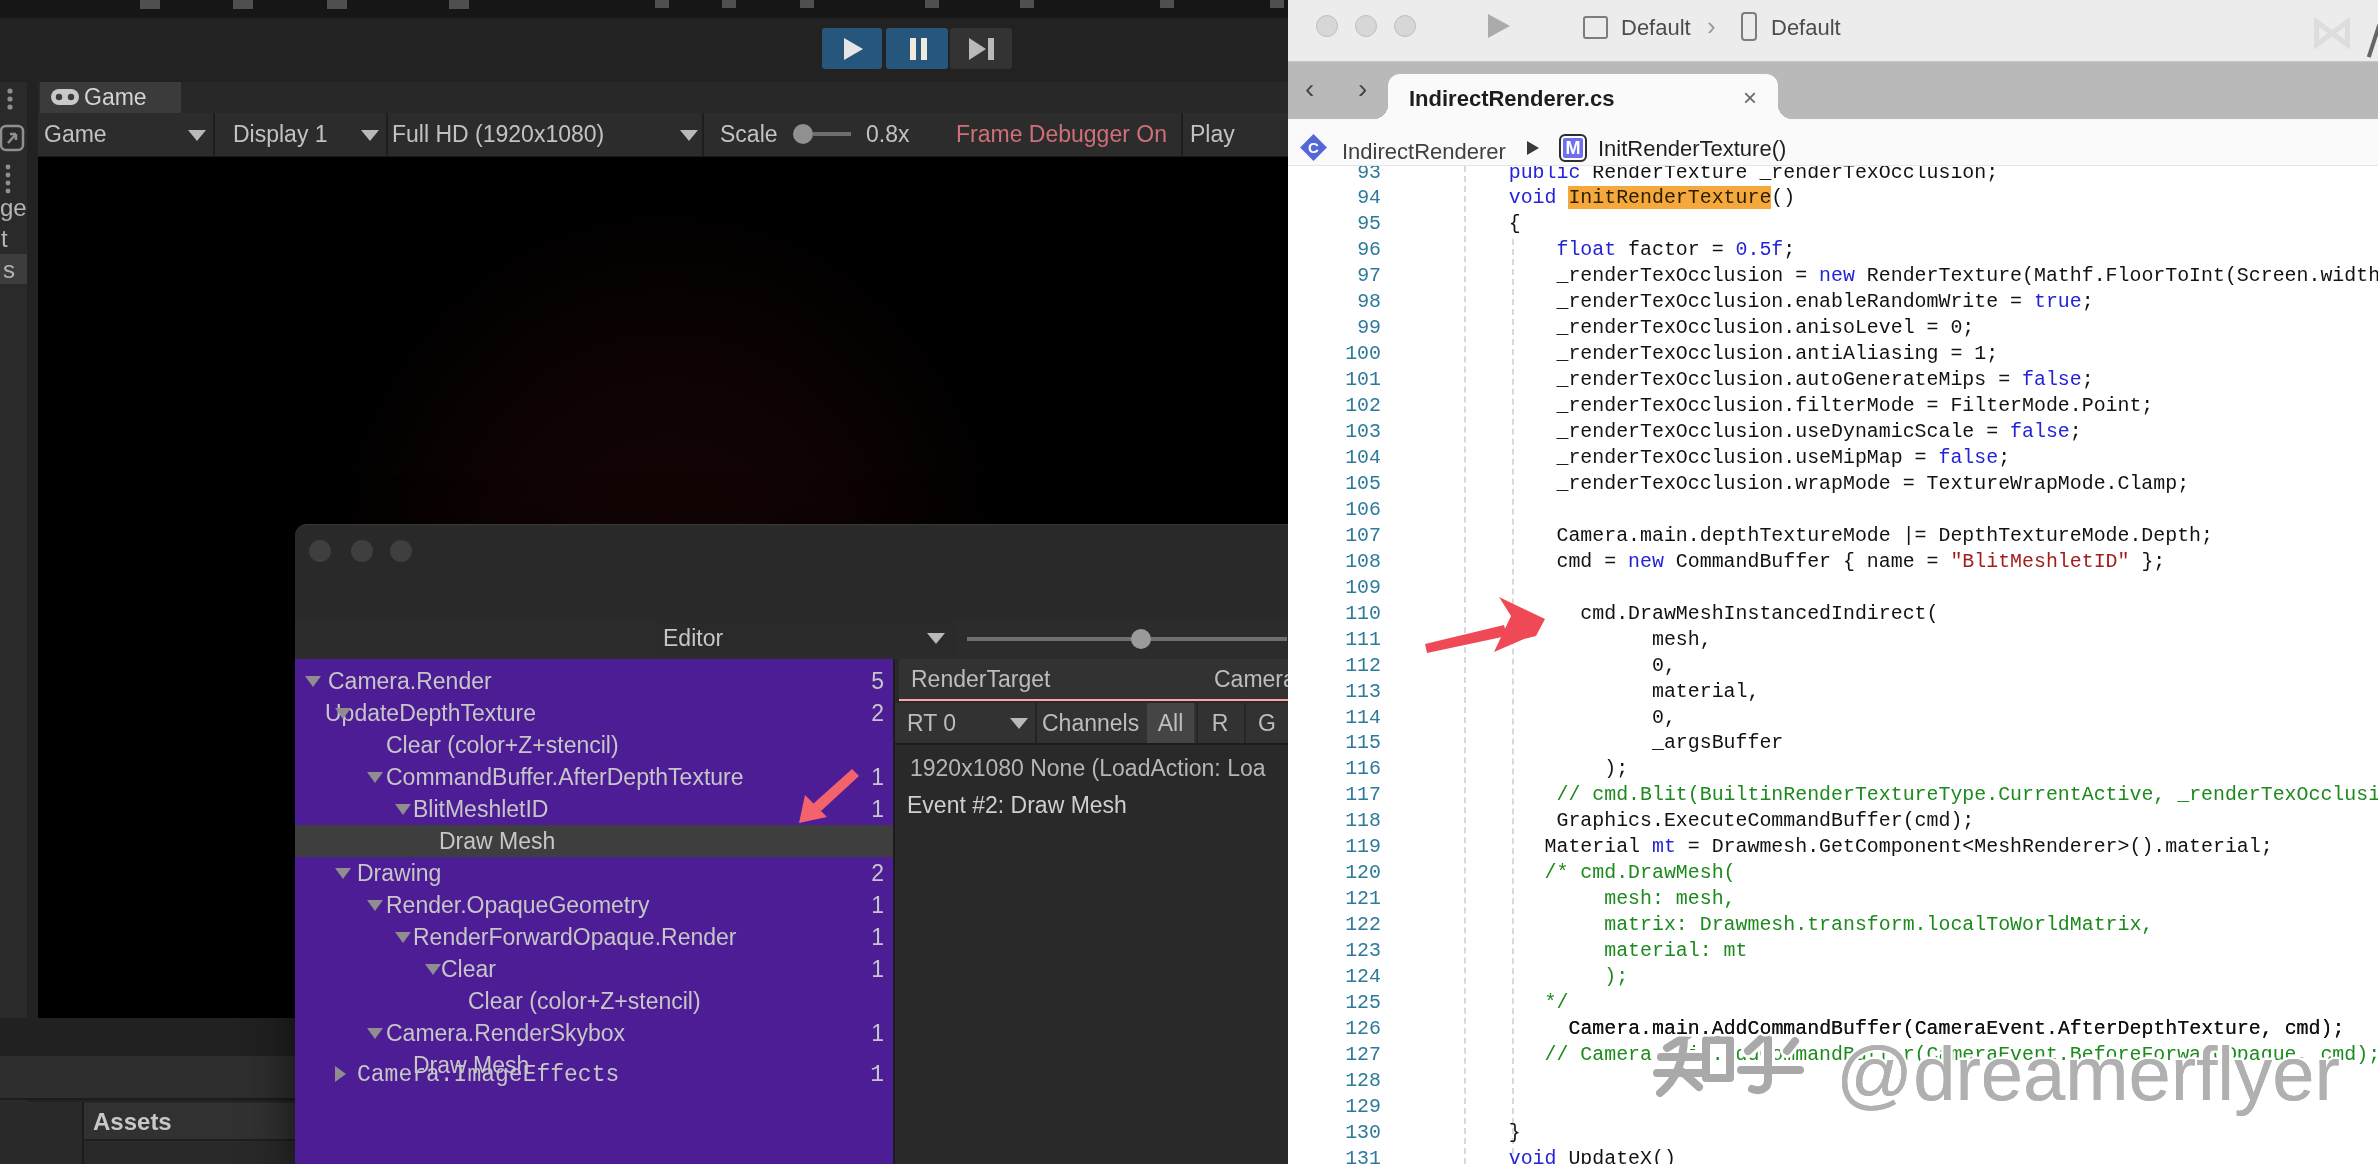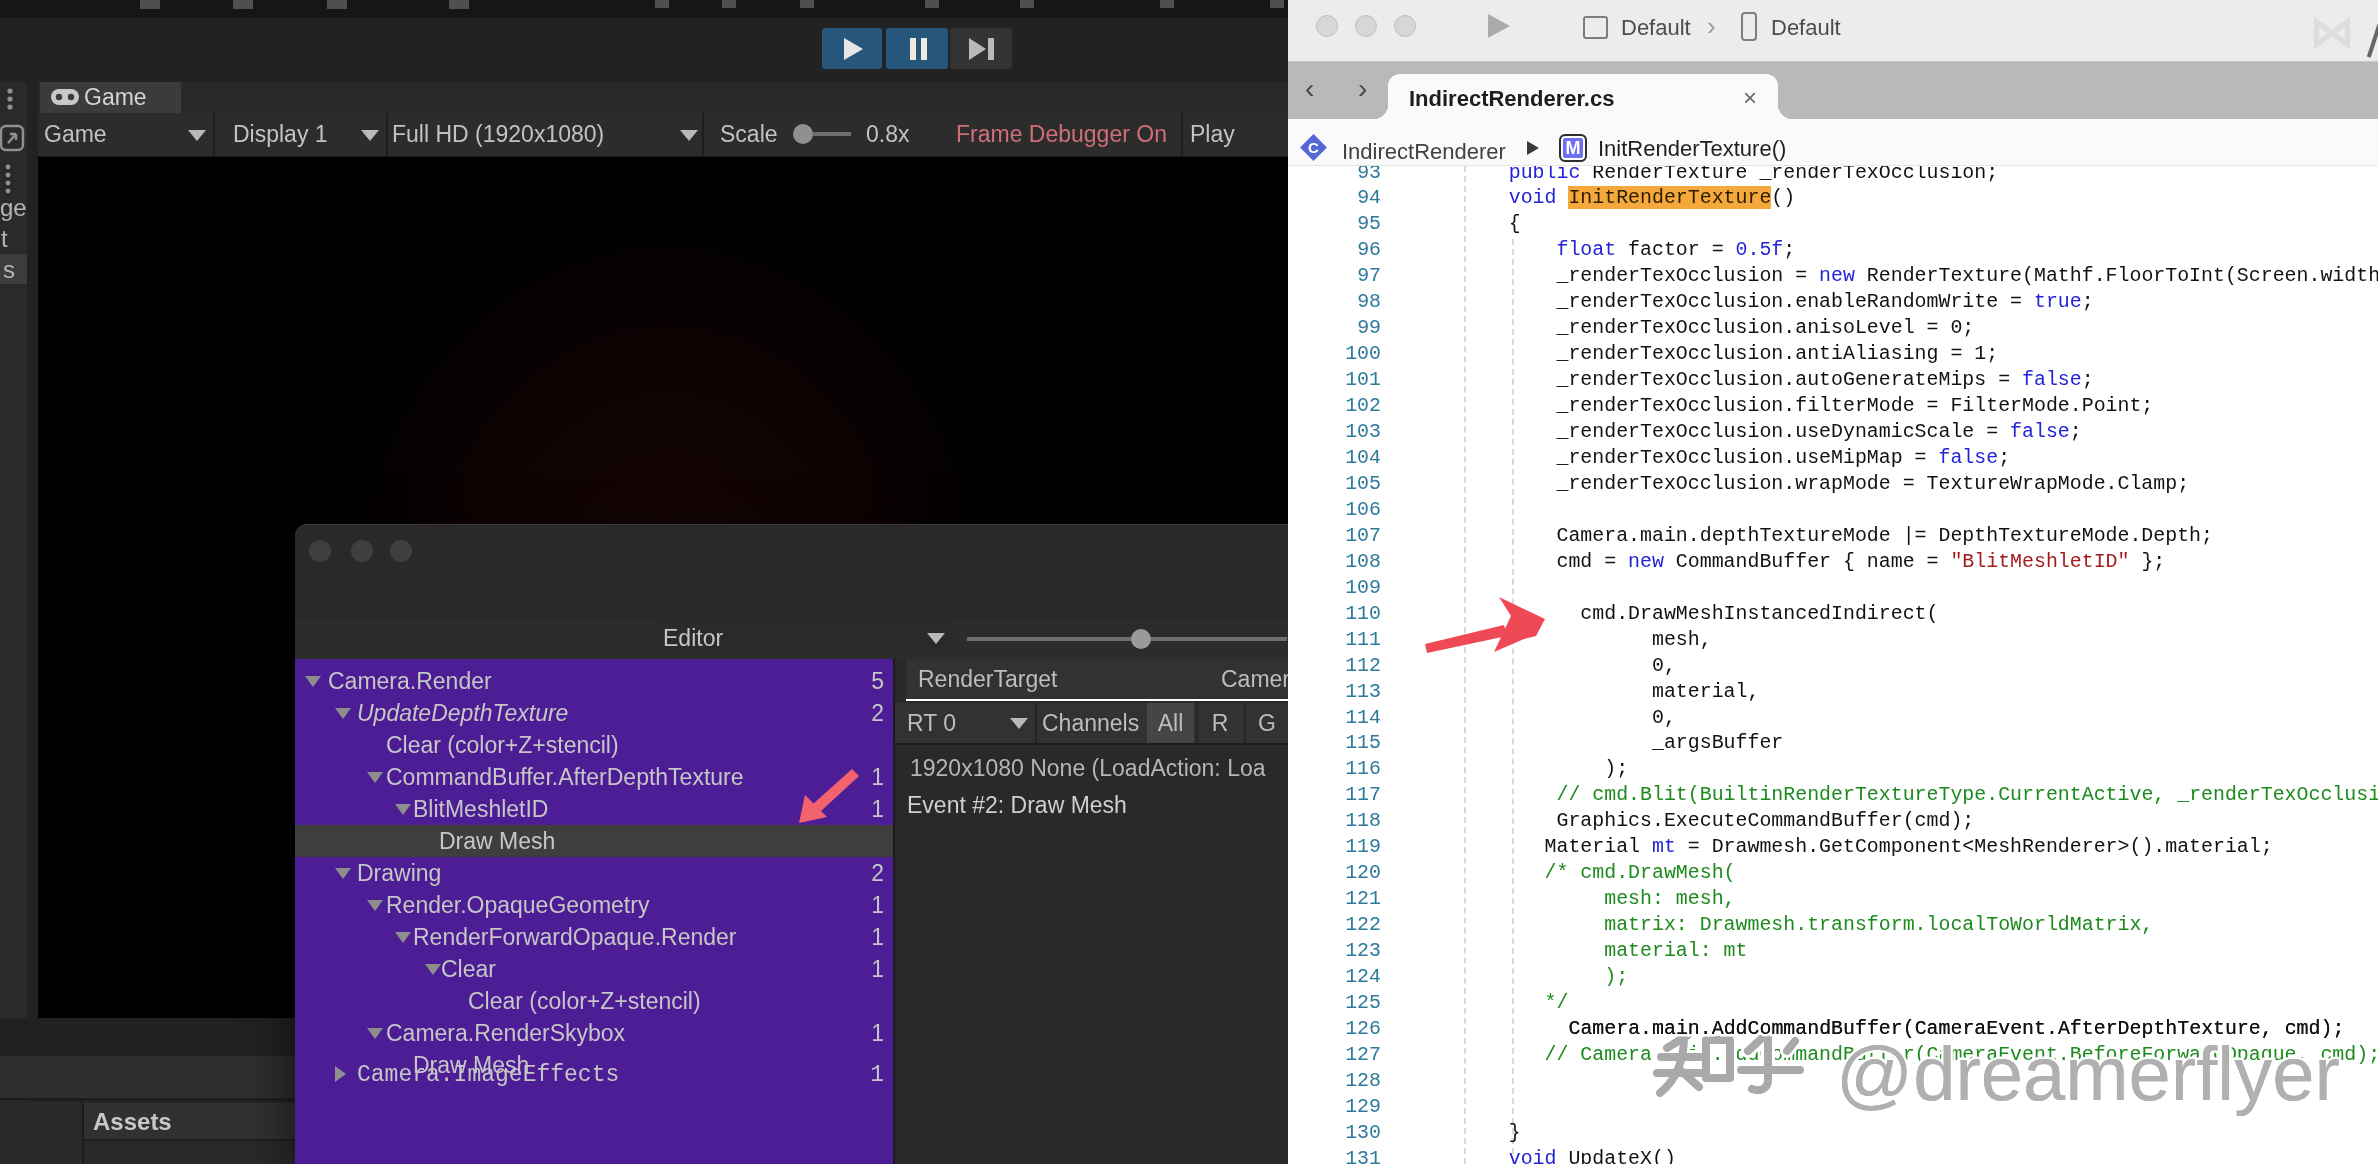--- a/index.html
+++ b/index.html
@@ -102,37 +102,37 @@
   <div class="circ" style="left:95px;top:15px;width:22px;height:22px;background:#3f3f3f;"></div>
   <div class="abs" id="fdtoolbar">
     <div class="abs" style="left:360px;top:0;width:300px;height:36px;background:#2a2a2a;color:#c6c6c6;font-size:23px;line-height:36px;"><span style="margin-left:8px;">Editor</span>
       <div class="darr" style="position:absolute;left:272px;top:13px;"></div>
     </div>
     <div class="abs" style="left:672px;top:17px;width:320px;height:4px;background:#6e6e6e;"></div>
     <div class="abs" style="left:836px;top:9px;width:20px;height:20px;border-radius:50%;background:#9a9a9a;"></div>
   </div>
   <div class="abs" id="fdtree">
     <div class="trow" style="top:6px;"><div class="tri-d" style="left:10px;"></div><span style="margin-left:33px;">Camera.Render</span><span class="cnt">5</span></div>
-    <div class="trow" style="top:38px;"><div class="tri-d" style="left:40px;"></div><span style="margin-left:62px;font-style:italic;">UpdateDepthTexture</span><span class="cnt">2</span></div>
+    <div class="trow" style="top:38px;"><div class="tri-d" style="left:40px;"></div><span style="margin-left:30px;">UpdateDepthTexture</span><span class="cnt">2</span></div>
     <div class="trow" style="top:70px;"><span style="margin-left:91px;">Clear (color+Z+stencil)</span></div>
     <div class="trow" style="top:102px;"><div class="tri-d" style="left:72px;"></div><span style="margin-left:91px;">CommandBuffer.AfterDepthTexture</span><span class="cnt">1</span></div>
     <div class="trow" style="top:134px;"><div class="tri-d" style="left:100px;"></div><span style="margin-left:118px;">BlitMeshletID</span><span class="cnt">1</span></div>
     <div class="trow" style="top:166px;background:#3e3e3e;"><span style="margin-left:144px;">Draw Mesh</span></div>
     <div class="trow" style="top:198px;"><div class="tri-d" style="left:40px;"></div><span style="margin-left:62px;">Drawing</span><span class="cnt">2</span></div>
     <div class="trow" style="top:230px;"><div class="tri-d" style="left:72px;"></div><span style="margin-left:91px;">Render.OpaqueGeometry</span><span class="cnt">1</span></div>
     <div class="trow" style="top:262px;"><div class="tri-d" style="left:100px;"></div><span style="margin-left:118px;">RenderForwardOpaque.Render</span><span class="cnt">1</span></div>
     <div class="trow" style="top:294px;"><div class="tri-d" style="left:130px;"></div><span style="margin-left:146px;">Clear</span><span class="cnt">1</span></div>
     <div class="trow" style="top:326px;"><span style="margin-left:173px;">Clear (color+Z+stencil)</span></div>
     <div class="trow" style="top:358px;"><div class="tri-d" style="left:72px;"></div><span style="margin-left:91px;">Camera.RenderSkybox</span><span class="cnt">1</span></div>
     <div class="trow" style="top:390px;"><span style="margin-left:118px;">Draw Mesh</span></div>
     <div class="trow" style="top:400px;font-family:Liberation Mono, monospace;"><div class="tri-r" style="left:40px;"></div><span style="margin-left:62px;">Camera.ImageEffects</span><span class="cnt">1</span></div>
   </div>
   <div class="abs" style="left:598px;top:134px;width:2px;height:506px;background:#1c1c1c;"></div>
   <div class="abs" id="fdright">
-    <div class="abs" style="left:11px;top:0;width:393px;height:42px;background:#323232;border-bottom:2px solid #ffffff;padding-left:25px;">
+    <div class="abs" style="left:4px;top:0;width:393px;height:42px;background:#323232;border-bottom:2px solid #fca5a5;padding-left:25px;">
       <span class="abs" style="left:12px;top:7px;">RenderTarget</span>
       <span class="abs" style="left:315px;top:7px;">Camera.R</span>
     </div>
     <div class="abs" style="left:0;top:44px;width:393px;height:42px;background:#323232;border-bottom:2px solid #1d1d1d;">
       <span class="abs" style="left:12px;top:7px;">RT 0</span>
       <div class="darr" style="left:115px;top:15px;"></div>
       <div class="abs" style="left:140px;top:0;width:2px;height:40px;background:#242424;"></div>
       <span class="abs" style="left:147px;top:7px;">Channels</span>
       <div class="abs" style="left:252px;top:0;width:47px;height:40px;background:#454545;text-align:center;line-height:40px;">All</div>
       <div class="abs" style="left:301px;top:0;width:2px;height:40px;background:#262626;"></div>

